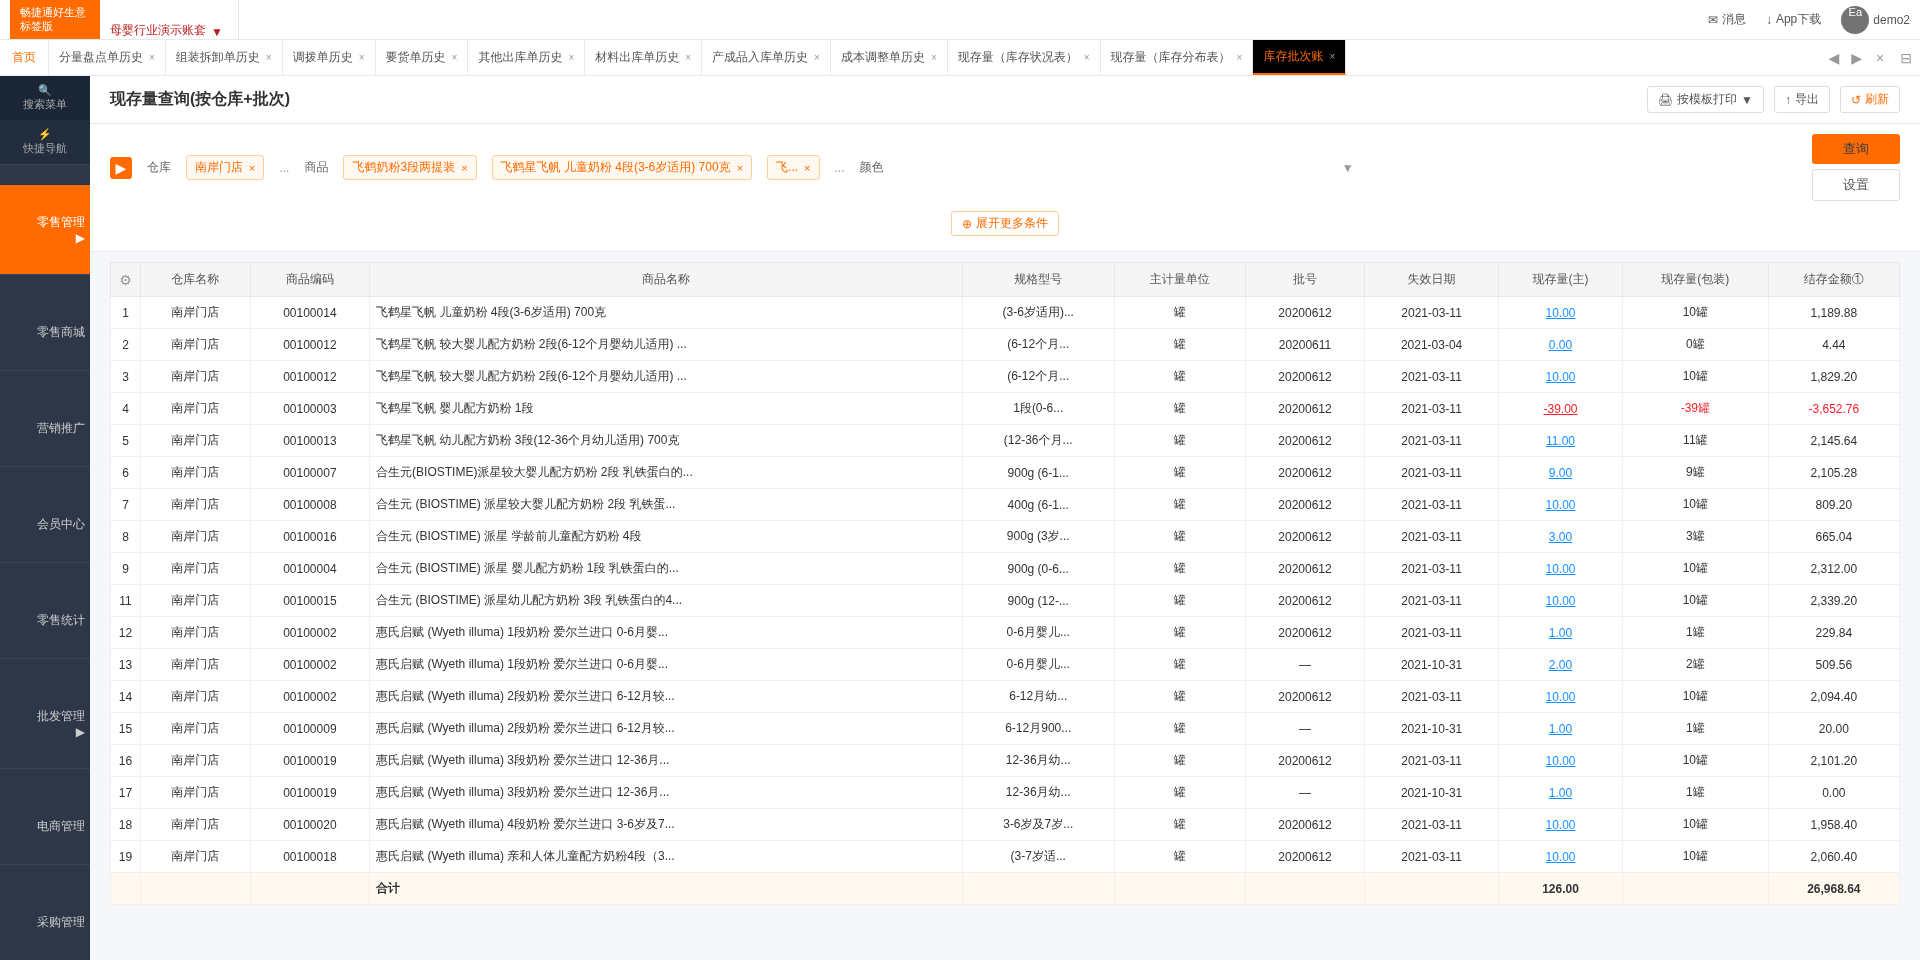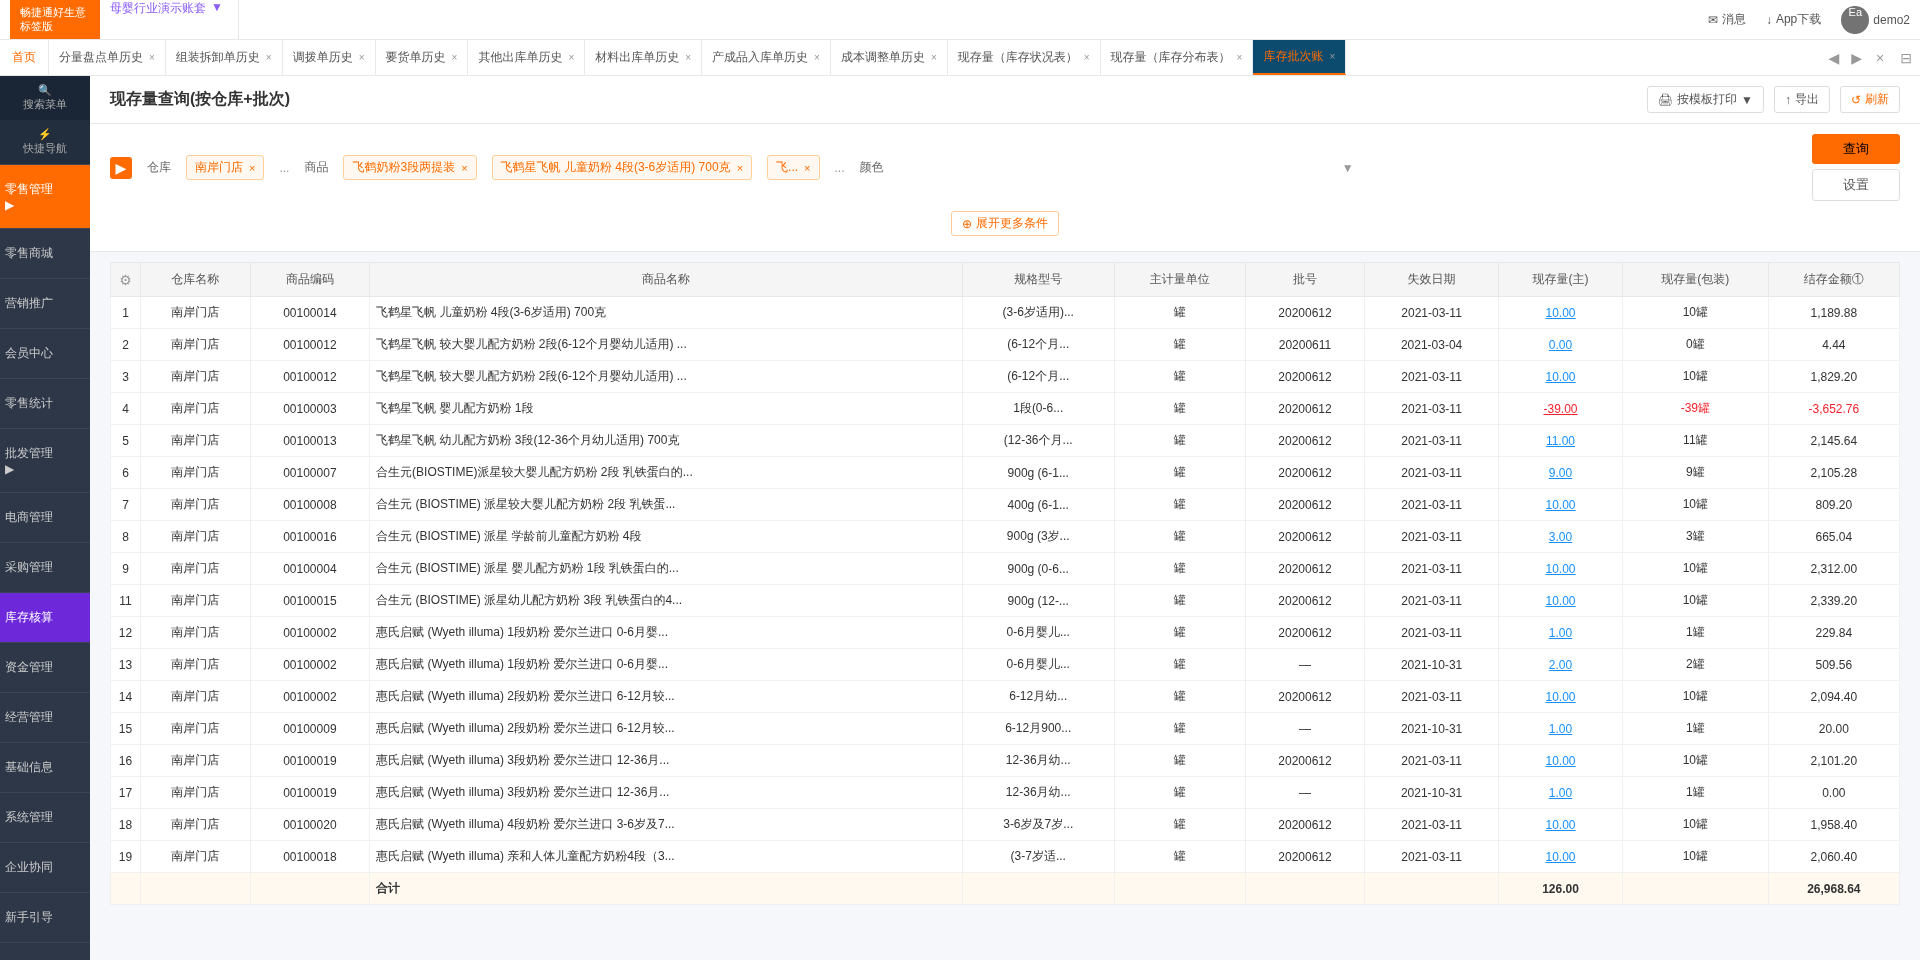--- a/index.html
+++ b/index.html
@@ -2,42 +2,42 @@
 <html><head>
   <meta charset="utf-8">
   <style>
     * { margin: 0; padding: 0; box-sizing: border-box; }
     body { font-family: 'Microsoft YaHei', Arial, sans-serif; font-size: 12px; background: #f5f5f5; color: #333; width: 1920px; height: 960px; overflow: hidden; }
 
     
     .top-bar { display: flex; align-items: center; background: #fff; height: 40px; border-bottom: 1px solid #e8e8e8; padding: 0 10px; }
     .logo-area { display: flex; align-items: center; width: 90px; background: #ff6b00; height: 100%; padding: 0 10px; }
     .logo-text { color: #fff; font-size: 11px; line-height: 1.2; }
-    .dropdown-selector { display: flex; align-items: flex-start; padding: 0 10px; height: 100%; border-right: 1px solid #e8e8e8; color: #8b5cf6; font-size: 12px; cursor: pointer; }
+    .dropdown-selector { display: flex; align-items: flex-end; padding: 0 10px; height: 100%; border-right: 1px solid #e8e8e8; color: #b91c1c; font-size: 12px; cursor: pointer; }
     .dropdown-selector span { margin-right: 5px; }
     .top-right { margin-left: auto; display: flex; align-items: center; gap: 20px; }
     .top-right-item { display: flex; align-items: center; gap: 4px; color: #555; font-size: 12px; cursor: pointer; }
     .user-avatar { width: 28px; height: 28px; border-radius: 50%; background: #737373; display: flex; align-items: flex-start; justify-content: center; color: #fff; font-size: 11px; }
 
     
     .tab-bar { display: flex; align-items: center; background: #fff; height: 36px; border-bottom: 1px solid #e8e8e8; overflow: hidden; }
     .tab-item { display: flex; align-items: center; padding: 0 10px; height: 100%; border-right: 1px solid #e8e8e8; font-size: 12px; cursor: pointer; white-space: nowrap; color: #555; flex-shrink: 0; }
-    .tab-item.active { color: #ff6b00; border-bottom: 2px solid #ff6b00; background: #0c4a6e; }
+    .tab-item.active { color: #ff6b00; border-bottom: 2px solid #ff6b00; background: #000000; }
     .tab-item .close-icon { margin-left: 6px; color: #999; font-size: 10px; }
     .tab-home { color: #ff6b00; padding: 0 12px; font-size: 12px; }
     .tab-nav-btns { display: flex; align-items: center; margin-left: auto; }
     .tab-nav-btn { padding: 0 6px; cursor: pointer; color: #999; font-size: 14px; }
     .tab-close-all { padding: 0 8px; cursor: pointer; color: #999; font-size: 14px; }
 
     
     .main-layout { display: flex; height: calc(960px - 76px); }
 
     
     .sidebar { width: 90px; background: #2d3748; height: 100%; display: flex; flex-direction: column; overflow-y: auto; flex-shrink: 0; }
-    .sidebar-item { padding: 16px 5px; text-align: left; color: #ccc; font-size: 12px; cursor: pointer; border-bottom: 1px solid #3a4556; }
+    .sidebar-item { padding: 29px 5px; text-align: right; color: #ccc; font-size: 12px; cursor: pointer; border-bottom: 1px solid #3a4556; margin-top: 20px; }
     .sidebar-item.active { background: #ff6b00; color: #fff; }
     .sidebar-search { background: #1a2535; padding: 8px 5px; text-align: center; color: #aaa; font-size: 11px; cursor: pointer; }
     .sidebar-nav { background: #222d3e; padding: 8px 5px; text-align: center; color: #aaa; font-size: 11px; cursor: pointer; border-bottom: 1px solid #3a4556; }
 
     
     .content { flex: 1; overflow: hidden; display: flex; flex-direction: column; background: #f5f7fa; }
 
     
     .page-header { background: #fff; padding: 10px 20px; display: flex; align-items: center; justify-content: space-between; border-bottom: 1px solid #e8e8e8; }
     .page-title { font-size: 16px; font-weight: bold; color: #333; }
@@ -48,21 +48,21 @@
 
     
     .filter-area { background: #fff; padding: 10px 20px; border-bottom: 1px solid #e8e8e8; }
     .filter-row { display: flex; align-items: center; gap: 15px; flex-wrap: wrap; }
     .filter-expand { display: flex; align-items: center; justify-content: center; padding: 5px; cursor: pointer; color: #ff6b00; font-size: 12px; margin-top: 5px; }
     .expand-btn { display: flex; align-items: center; gap: 4px; color: #ff6b00; border: 1px solid #ffcc99; padding: 3px 10px; border-radius: 3px; cursor: pointer; font-size: 12px; }
     .filter-label { color: #666; font-size: 12px; white-space: nowrap; }
     .filter-tag { display: flex; align-items: center; gap: 3px; background: #fff8f0; border: 1px solid #ffd199; padding: 3px 8px; border-radius: 3px; color: #ff6b00; font-size: 12px; }
     .filter-tag .tag-close { cursor: pointer; color: #ff6b00; margin-left: 3px; font-size: 11px; }
     .orange-arrow { background: #ff6b00; color: #fff; width: 22px; height: 22px; border-radius: 3px; display: flex; align-items: center; justify-content: center; cursor: pointer; font-size: 14px; flex-shrink: 0; }
-    .btn-query { background: #ff6b00; color: #000000; padding: 6px 18px; border: none; border-radius: 3px; cursor: pointer; font-size: 13px; }
+    .btn-query { background: #ff6b00; color: #404040; padding: 6px 18px; border: none; border-radius: 3px; cursor: pointer; font-size: 13px; }
     .btn-setting { background: #fff; color: #555; padding: 6px 30px; border: 1px solid #ddd; border-radius: 3px; cursor: pointer; font-size: 13px; }
     .filter-actions { display: flex; flex-direction: column; gap: 5px; margin-left: auto; }
 
     
     .table-area { flex: 1; overflow-y: auto; padding: 10px 20px; }
     table { width: 100%; border-collapse: collapse; background: #fff; font-size: 12px; }
     thead tr { background: #f5f5f5; }
     thead th { padding: 8px 6px; text-align: center; border: 1px solid #e8e8e8; color: #555; font-weight: normal; white-space: nowrap; }
     tbody tr { border-bottom: 1px solid #f0f0f0; }
     tbody td { padding: 7px 6px; text-align: center; border: 1px solid #f0f0f0; color: #333; white-space: nowrap; }

